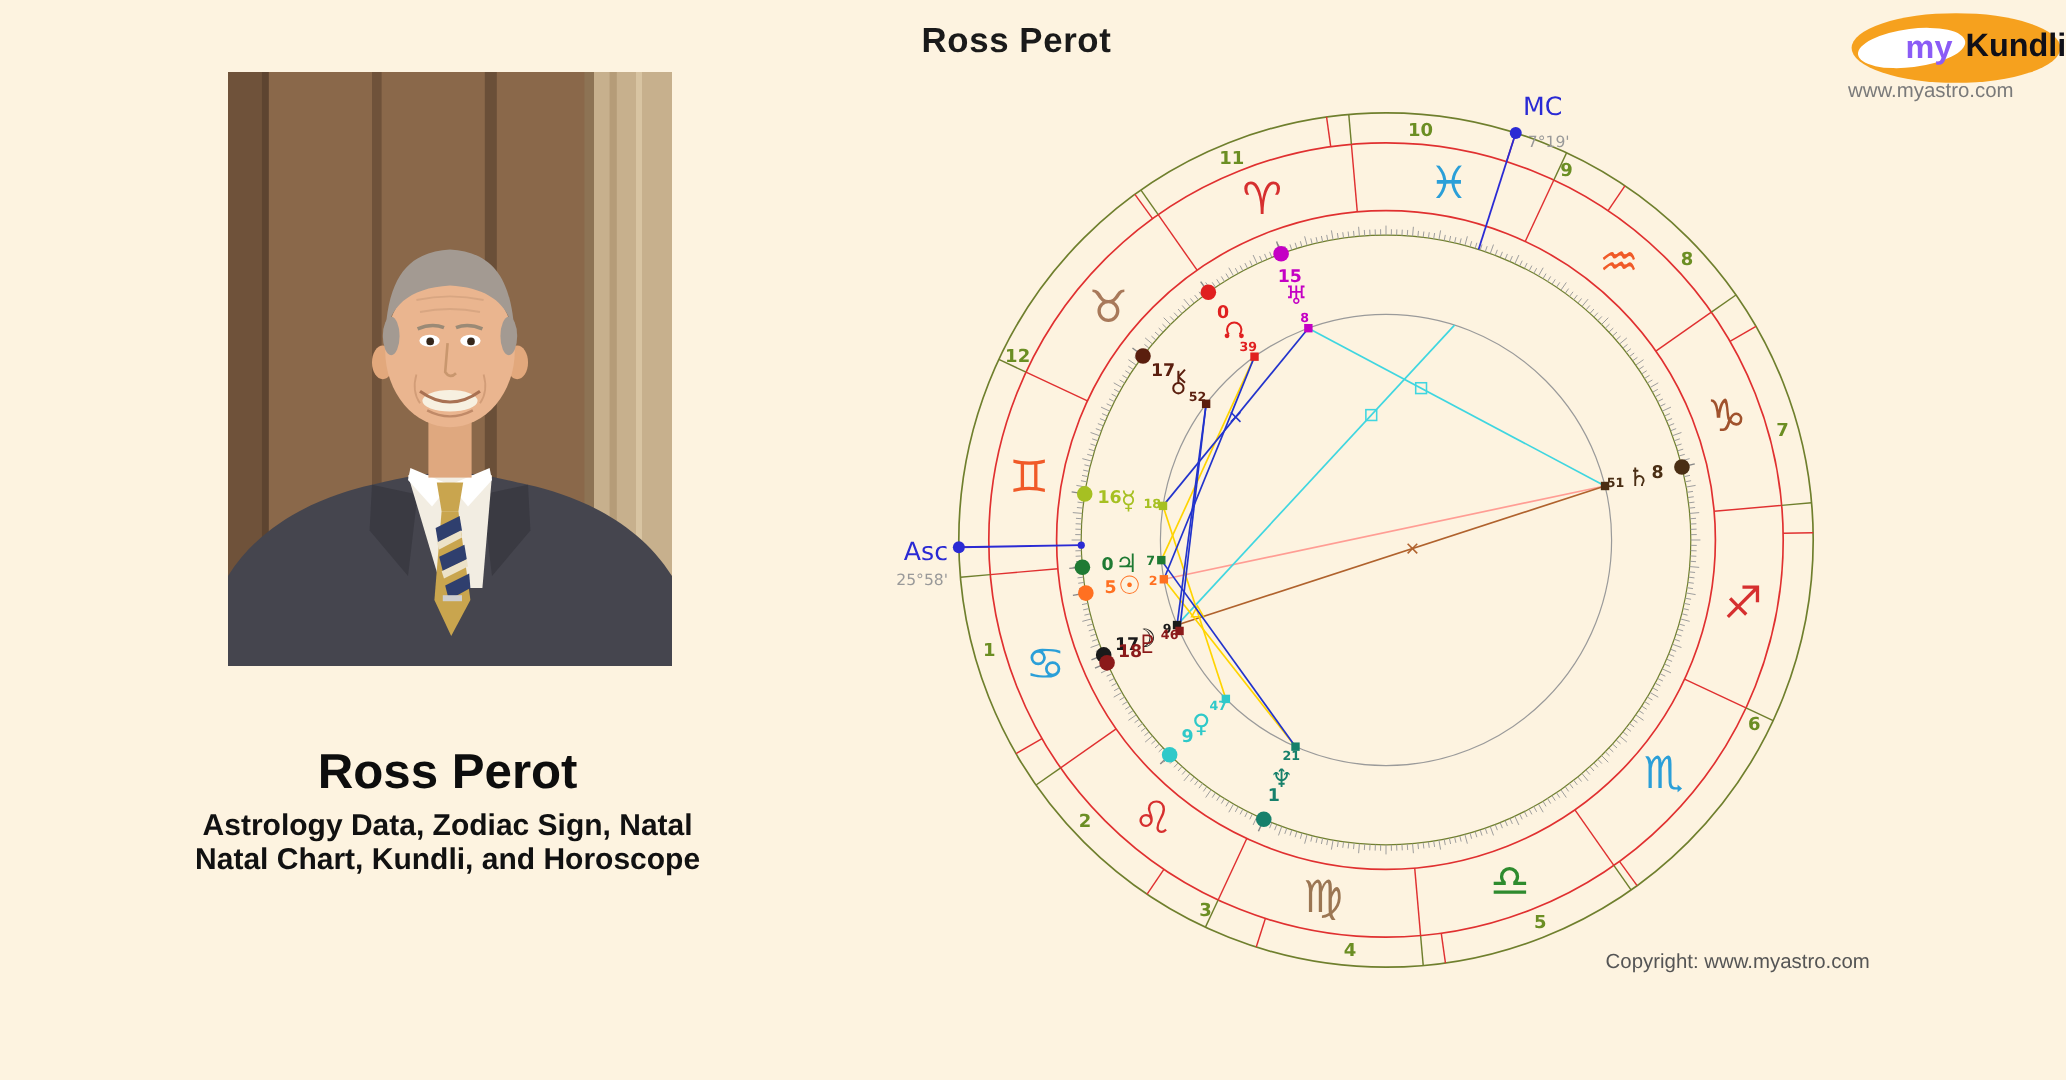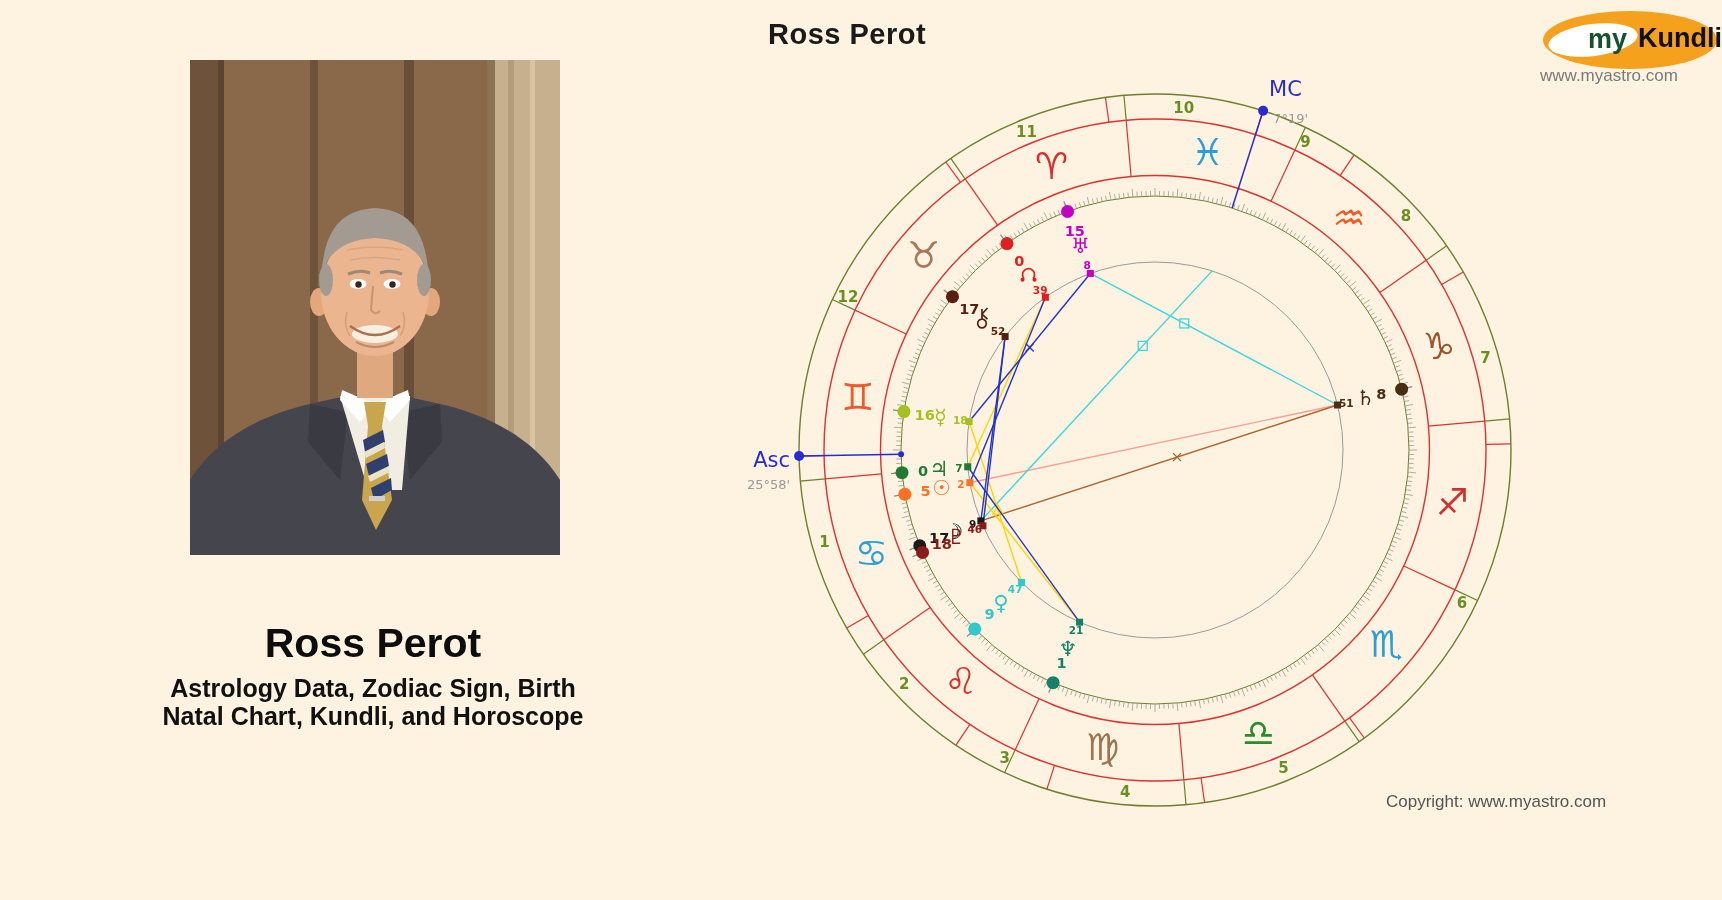--- a/index.html
+++ b/index.html
@@ -5,24 +5,24 @@
   html,body{margin:0;padding:0;}
   body{background:#fdf3e0;font-family:"Liberation Sans",sans-serif;}
   .stage{position:relative;width:1722px;height:900px;background:#fdf3e0;overflow:hidden;}
   .abs{position:absolute;}
   .top-title{left:768px;top:18px;font-size:29px;font-weight:bold;color:#1a1a1a;letter-spacing:.5px;}
   .left-name{left:103px;top:620px;width:540px;text-align:center;font-size:41px;font-weight:bold;color:#0d0d0d;}
   .left-sub{left:103px;top:674px;width:540px;text-align:center;font-size:25px;font-weight:bold;color:#111;line-height:28px;}
   .logo{left:1543px;top:11px;width:174px;height:58px;border-radius:50%;cursor:pointer;}
   .logo-orange{position:absolute;left:0;top:0;width:174px;height:58px;background:#f6a11e;border-radius:50%;}
   .logo-white{position:absolute;left:5px;top:13px;width:90px;height:32px;background:#fff;border-radius:50%;transform:rotate(-7deg);}
-  .logo-my{position:absolute;left:45px;top:13px;font-size:27px;font-weight:bold;color:#14532d;}
+  .logo-my{position:absolute;left:45px;top:13px;font-size:27px;font-weight:bold;color:#8b5cf6;}
   .logo-astro{position:absolute;left:95px;top:12px;font-size:27px;font-weight:bold;color:#101018;}
   .www{left:1540px;top:66px;width:176px;font-size:17px;color:#7a7a7a;}
-  .copyright{left:1338px;top:792px;font-size:17px;color:#555;margin-left:48px;}
+  .copyright{left:1338px;top:792px;font-size:17px;color:#555;}
   svg text{font-family:"DejaVu Sans","Liberation Sans",sans-serif;}
 </style>
 </head>
 <body>
 
 <div class="stage">
 
   <svg class="abs" style="left:190px;top:60px" width="370" height="495" viewBox="0 0 370 495">
     <rect x="0" y="0" width="370" height="495" fill="#8a684a"></rect>
     <rect x="0" y="0" width="28" height="495" fill="#6f523a"></rect>
@@ -65,21 +65,21 @@
     <path d="M183,226 L181,250 Q185,256 190,251" stroke="#c9976e" stroke-width="2.2" fill="none"></path>
     <path d="M157,252 Q153,266 160,276" stroke="#d29d78" stroke-width="1.5" fill="none"></path>
     <path d="M213,252 Q217,266 210,276" stroke="#d29d78" stroke-width="1.5" fill="none"></path>
     <ellipse cx="185" cy="274" rx="23" ry="9" fill="#f7f0e0"></ellipse>
     <path d="M160,266 Q185,284 210,266" stroke="#a97152" stroke-width="2.5" fill="none"></path>
     <path d="M166,282 Q185,292 204,282" stroke="#c08a68" stroke-width="2" fill="none"></path>
   </svg>
 
   <div class="abs left-name">Ross Perot</div>
   <div class="abs left-sub">
-    <div>Astrology Data, Zodiac Sign, Birth</div>
+    <div>Astrology Data, Zodiac Sign, Natal</div>
     <div>Natal Chart, Kundli, and Horoscope</div>
   </div>
 
   <div class="abs top-title">Ross Perot</div>
 
   <div class="abs logo">
     <div class="logo-orange"></div>
     <div class="logo-white"></div>
     <div class="logo-my">my</div>
     <div class="logo-astro">Kundli</div>

